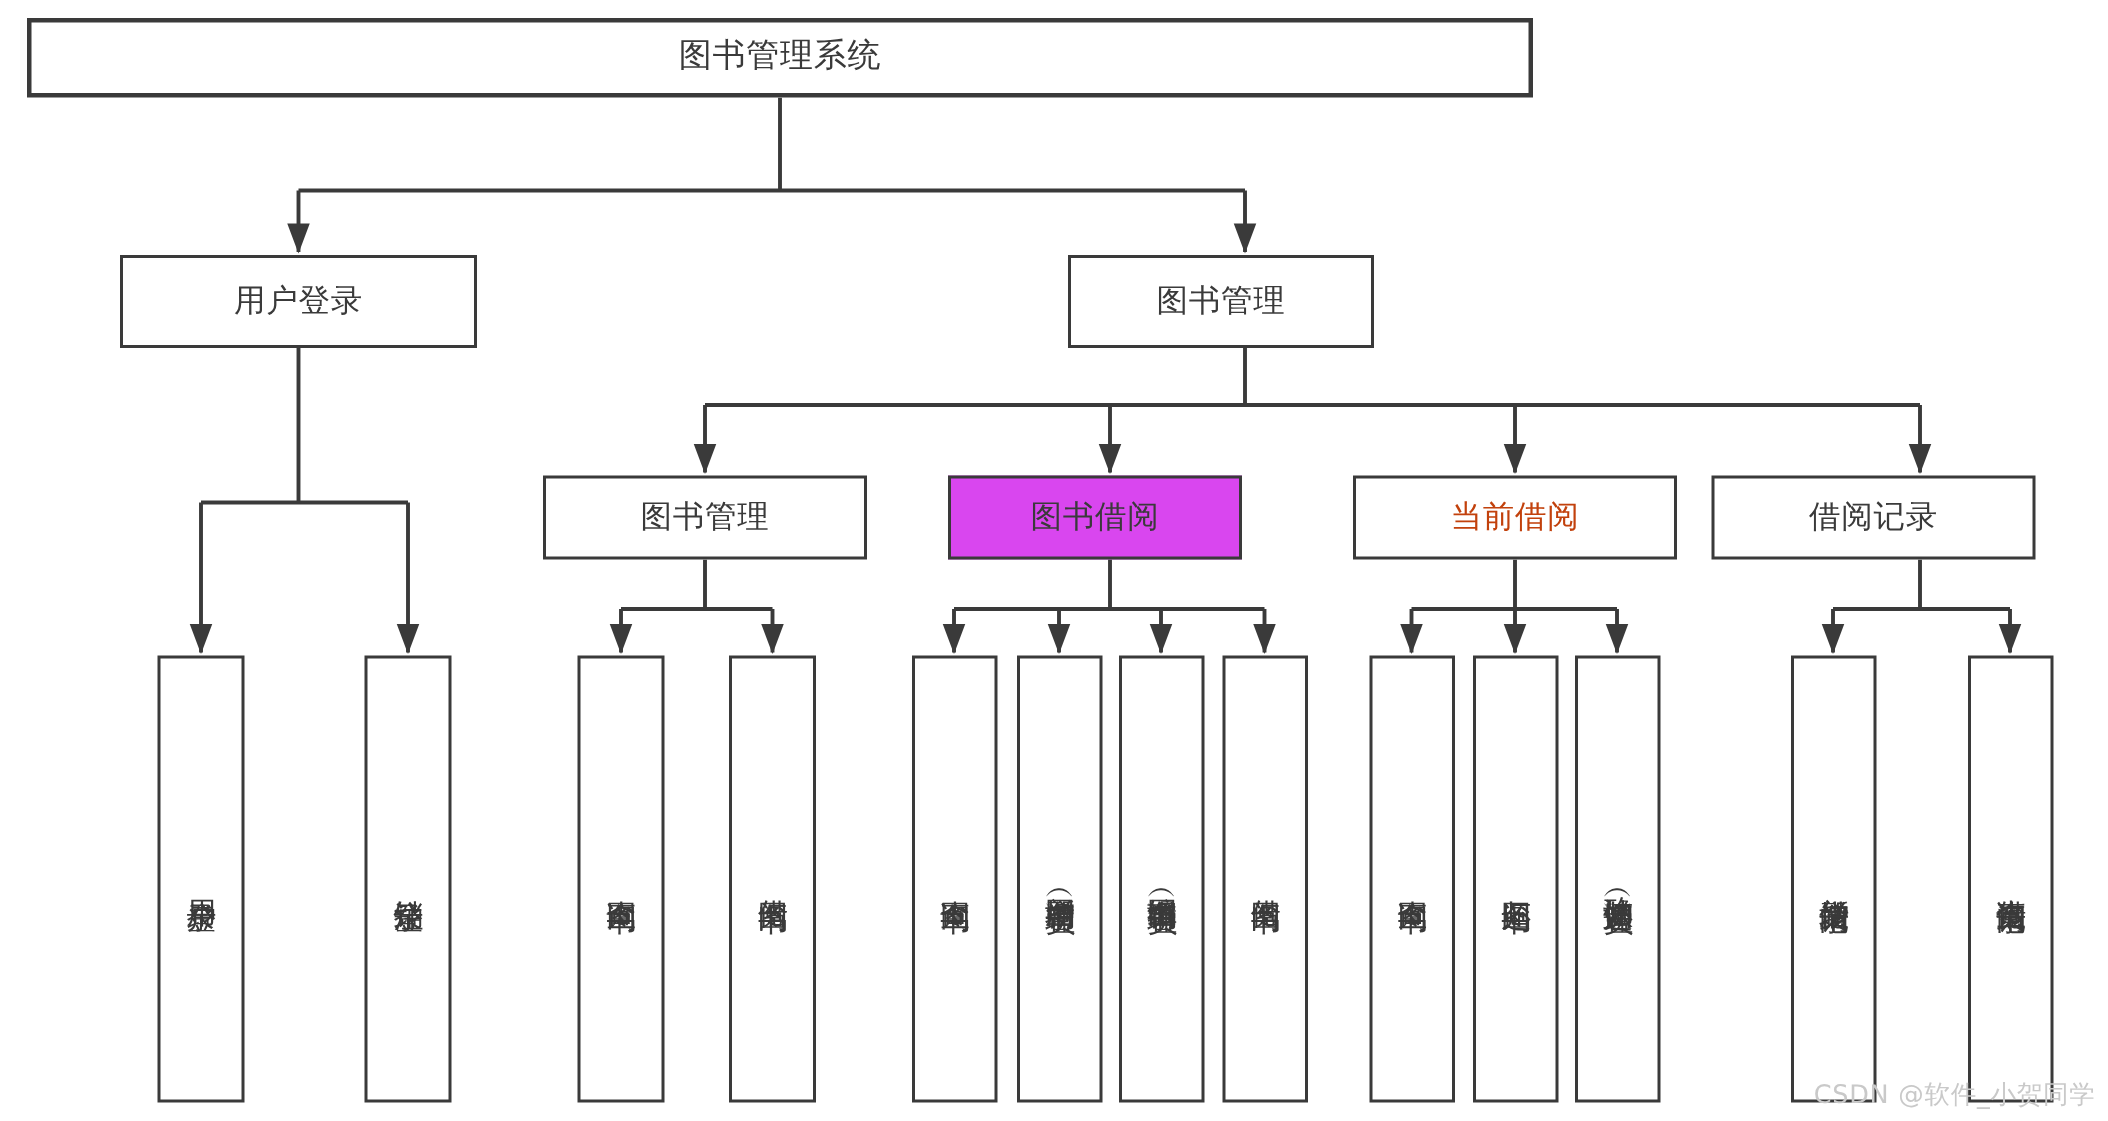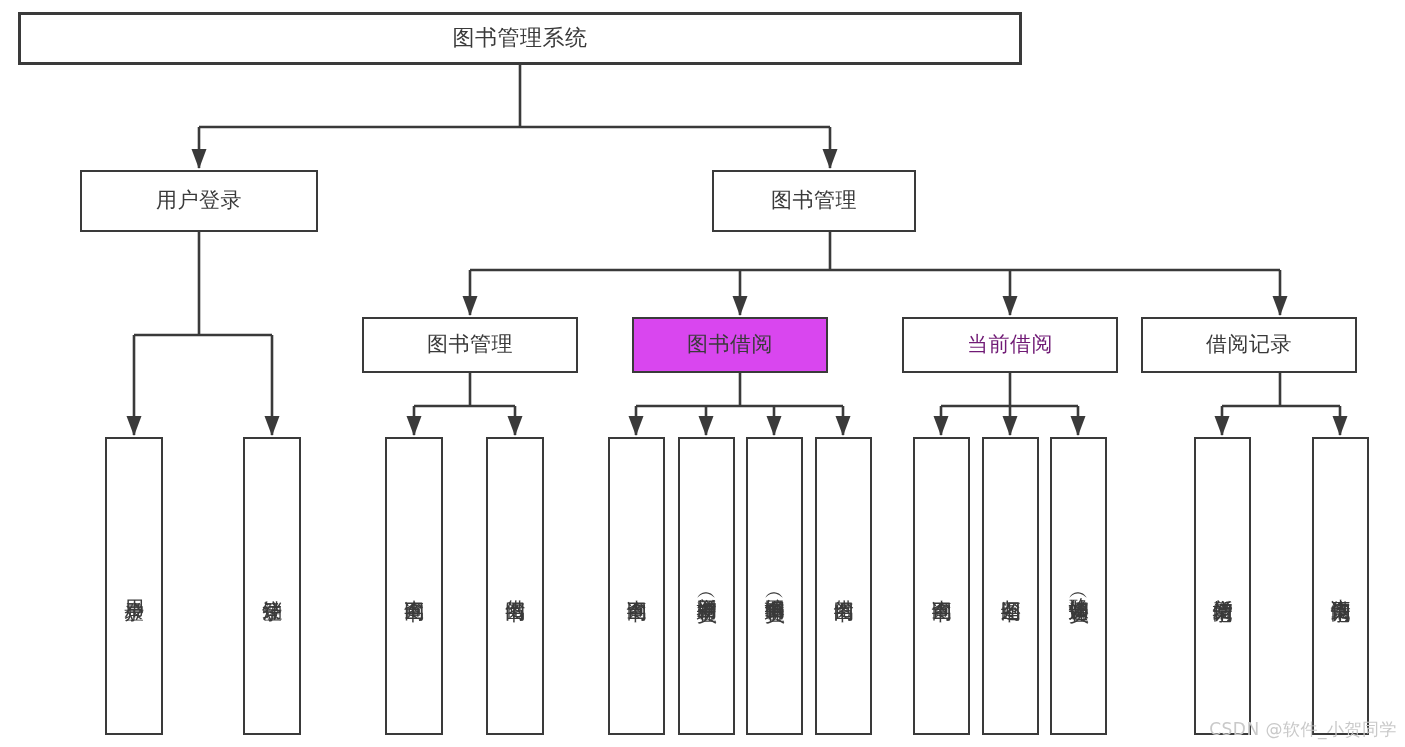--- a/index.html
+++ b/index.html
@@ -144,21 +144,21 @@
       <div class="node-box level-1" style="left: 712px; top: 170px; width: 204px; height: 62px; border-color: rgb(58, 58, 58); background: rgb(255, 255, 255);">
         <span class="node-label-h" style="color: rgb(58, 58, 58);">图书管理</span>
       </div>
       <div class="node-box level-2" style="left: 362px; top: 317px; width: 216px; height: 56px; border-color: rgb(58, 58, 58); background: rgb(255, 255, 255);">
         <span class="node-label-h" style="color: rgb(58, 58, 58);">图书管理</span>
       </div>
       <div class="node-box level-2" style="left: 632px; top: 317px; width: 196px; height: 56px; border-color: rgb(58, 58, 58); background: #d946ef;">
         <span class="node-label-h" style="color: rgb(58, 58, 58);">图书借阅</span>
       </div>
       <div class="node-box level-2" style="left: 902px; top: 317px; width: 216px; height: 56px; border-color: rgb(58, 58, 58); background: rgb(255, 255, 255);">
-        <span class="node-label-h" style="color: #701a75;">当前借阅</span>
+        <span class="node-label-h" style="color: #c2410c;">当前借阅</span>
       </div>
       <div class="node-box level-2" style="left: 1141px; top: 317px; width: 216px; height: 56px; border-color: rgb(58, 58, 58); background: rgb(255, 255, 255);">
         <span class="node-label-h" style="color: rgb(58, 58, 58);">借阅记录</span>
       </div>
       <div class="node-box level-3 leaf" style="left: 105px; top: 437px; width: 58px; height: 298px; border-color: rgb(58, 58, 58); background: rgb(255, 255, 255);">
         <span class="node-label-v" style="color: rgb(58, 58, 58);">用户登录</span>
       </div>
       <div class="node-box level-3 leaf" style="left: 243px; top: 437px; width: 58px; height: 298px; border-color: rgb(58, 58, 58); background: rgb(255, 255, 255);">
         <span class="node-label-v" style="color: rgb(58, 58, 58);">注销登录</span>
       </div>

